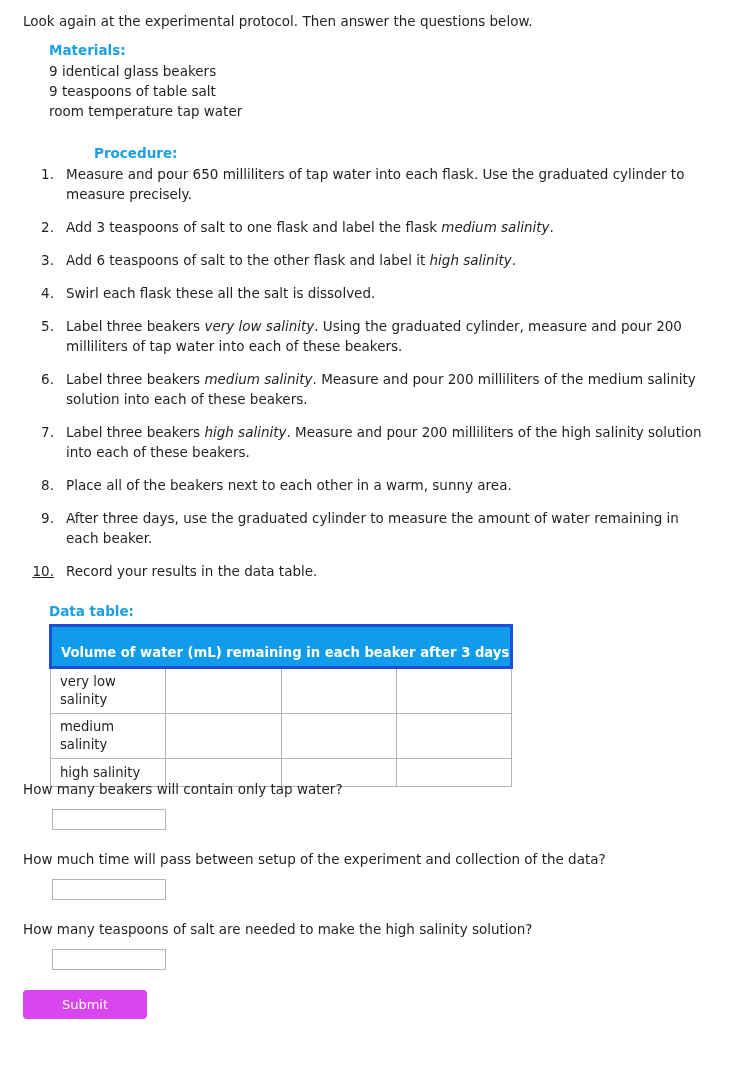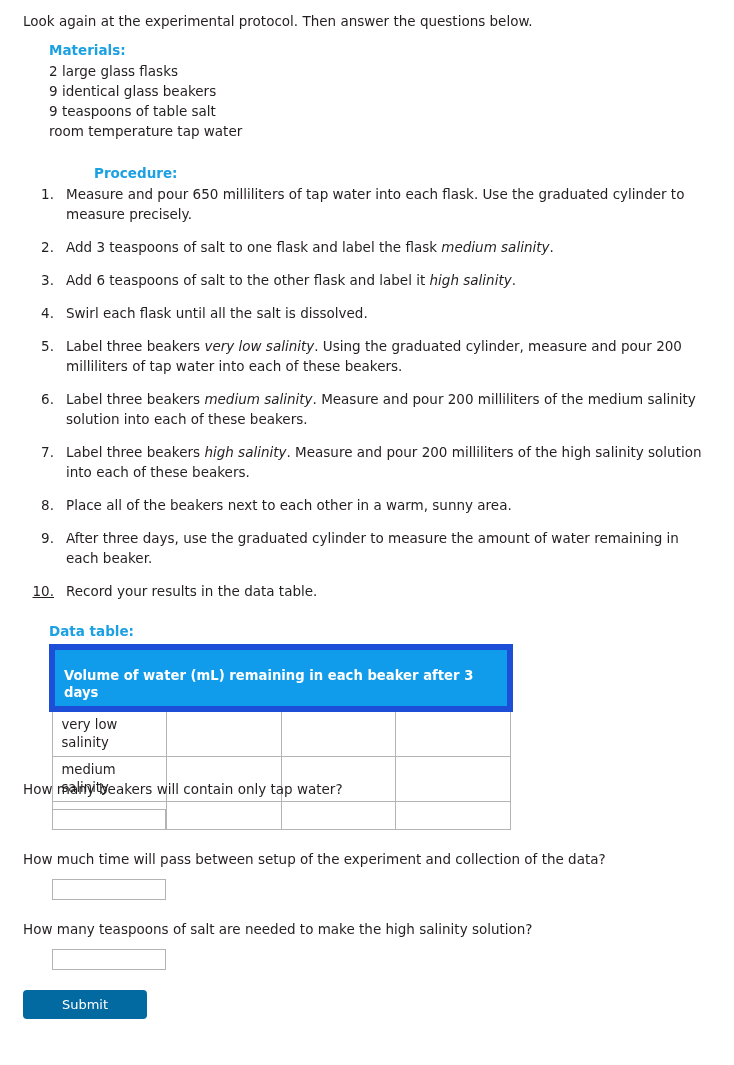--- a/index.html
+++ b/index.html
@@ -116,21 +116,21 @@
     width: 464px;
     table-layout: fixed;
   }
   table.data-table th {
     background: #109ceb;
     color: #ffffff;
     font-weight: bold;
     font-size: 13.2px;
     text-align: left;
     padding: 17px 0 5px 9px;
-    border: 6px solid #1d4ed8;
+    border: 3px solid #1d4ed8;
     line-height: 17px;
   }
   table.data-table td {
     border: 1px solid #b4b4b4;
     height: 19px;
     padding: 4px 0 4px 9px;
     font-size: 13.2px;
     color: #231f20;
     line-height: 18px;
     background: #ffffff;
@@ -174,42 +174,41 @@
     outline: none;
     border-radius: 0;
   }
 
   .submit-button {
     display: block;
     margin-top: 15px;
     margin-left: 0;
     width: 124px;
     height: 29px;
-    background: #0369a1;
+    background: #d946ef;
     border: none;
     border-radius: 4px;
     color: #ffffff;
     font-family: "DejaVu Sans", "Liberation Sans", sans-serif;
     font-size: 13px;
     cursor: pointer;
     padding: 0;
   }
 </style>
 </head>
 <body>
 
 <div class="page">
 
   <div class="intro">Look again at the experimental protocol. Then answer the questions below.</div>
 
   <div class="protocol">
 
     <div class="section-heading">Materials:</div>
     <ul class="materials-list">
-        <li>2 large glass flasks</li>
         <li>9 identical glass beakers</li>
         <li>9 teaspoons of table salt</li>
         <li>room temperature tap water</li>
       </ul>
 
     <div class="section-heading procedure-heading">Procedure:</div>
     <ol class="procedure-list">
         <li>
           <span class="num">1.</span>
           <span class="body"><span>Measure and pour 650 milliliters of tap water into each flask. Use the graduated cylinder to measure precisely.</span></span>
@@ -217,21 +216,21 @@
         <li>
           <span class="num">2.</span>
           <span class="body"><span>Add 3 teaspoons of salt to one flask and label the flask </span><i>medium salinity</i><span>.</span></span>
         </li>
         <li>
           <span class="num">3.</span>
           <span class="body"><span>Add 6 teaspoons of salt to the other flask and label it </span><i>high salinity</i><span>.</span></span>
         </li>
         <li>
           <span class="num">4.</span>
-          <span class="body"><span>Swirl each flask until all the salt is dissolved.</span></span>
+          <span class="body"><span>Swirl each flask these all the salt is dissolved.</span></span>
         </li>
         <li>
           <span class="num">5.</span>
           <span class="body"><span>Label three beakers </span><i>very low salinity</i><span>. Using the graduated cylinder, measure and pour 200 milliliters of tap water into each of these beakers.</span></span>
         </li>
         <li>
           <span class="num">6.</span>
           <span class="body"><span>Label three beakers </span><i>medium salinity</i><span>. Measure and pour 200 milliliters of the medium salinity solution into each of these beakers.</span></span>
         </li>
         <li>

